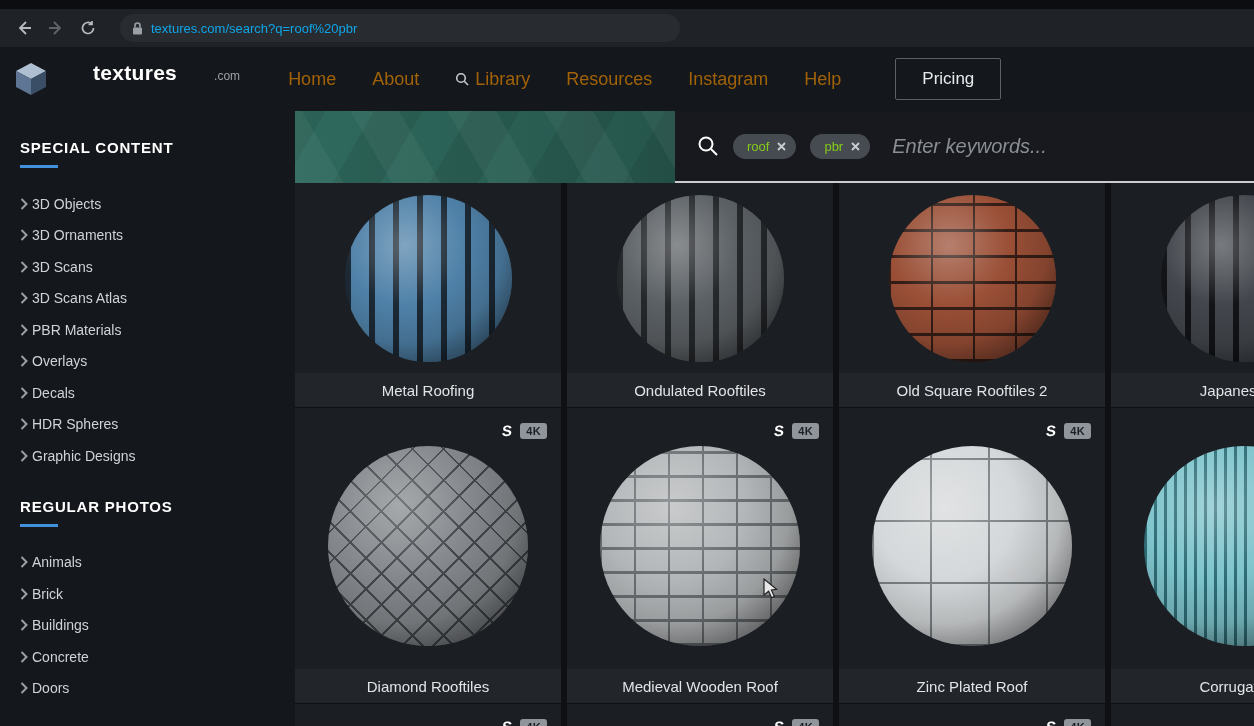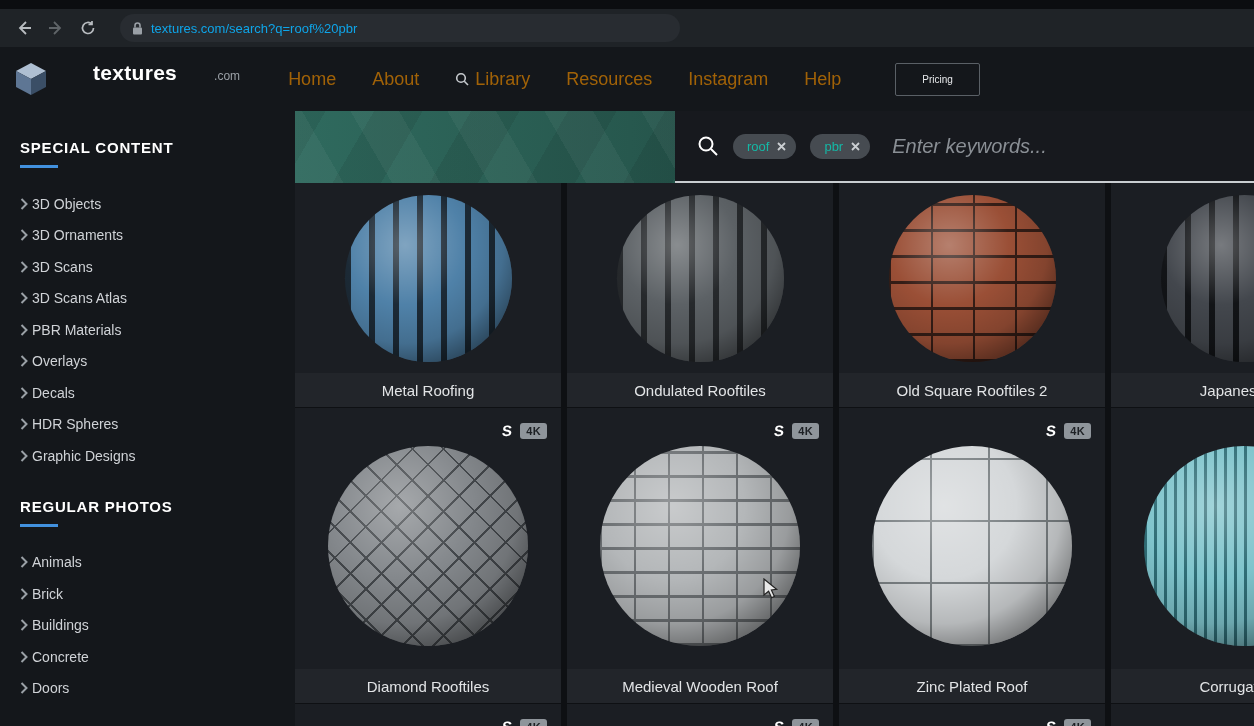--- a/index.html
+++ b/index.html
@@ -18,21 +18,21 @@
 
   
   .site-header { height:64px; background:#14171b; display:flex; align-items:center; padding:0 14px; }
   .logo { display:flex; align-items:baseline; cursor:pointer;gap:37px; }
   .logo svg { align-self:center; margin-right:8px; }
   .logo .brand { color:#ffffff; font-size:21px; font-weight:700; letter-spacing:.3px; }
   .logo .tld { color:#9aa0a6; font-size:12px; font-weight:400; }
   .main-nav { display:flex; align-items:center; margin-left:48px; }
   .nav-item { color:#a16207; font-size:18px; margin-right:36px; display:flex; align-items:center;
     gap:6px; cursor:pointer; white-space:nowrap; }
-  .pricing-btn { border:1px solid #5a6066; color:#e8eaec; font-size:10px; padding:10px 26px;
+  .pricing-btn { border:1px solid #5a6066; color:#e8eaec; font-size:17px; padding:10px 26px;
     border-radius:2px; background:transparent; cursor:pointer; margin-left:18px; }
 
   
   .page { display:flex; height:615px; }
   .sidebar { width:295px; background:#14171b; padding:28px 0 0 20px; flex:none; }
   .side-heading { color:#ffffff; font-size:15px; font-weight:700; letter-spacing:.8px; }
   .side-underline { width:38px; height:3px; background:#4291de; margin:9px 0 20px 0; }
   .side-item { display:flex; align-items:center; gap:4px; height:31.5px; cursor:pointer; }
   .side-item .label { color:#d0d3d7; font-size:14px; }
   .side-gap { height:26px; }
@@ -44,21 +44,21 @@
     background-color:#2b5e54;
     background-image:
       repeating-linear-gradient(60deg, rgba(255,255,255,.045) 0 42px, transparent 42px 84px),
       repeating-linear-gradient(-60deg, rgba(0,0,0,.08) 0 42px, transparent 42px 84px),
       linear-gradient(90deg, #2f6a5e 0%, #27584e 35%, #1d4540 62%, #17191e 92%);
   }
   .search-panel { position:absolute; top:0; right:0; left:380px; height:72px; background:#17191e;
     display:flex; align-items:center; padding-left:22px; border-bottom:2px solid #c9cdd1; }
   .tag { display:flex; align-items:center; gap:8px; background:#464b51; border-radius:13px;
     padding:5px 10px 5px 14px; margin-left:14px; cursor:pointer; }
-  .tag .t-label { color:#14b8a6; font-size:13px; }
+  .tag .t-label { color:#84cc16; font-size:13px; }
   .kw-input { background:transparent; border:none; outline:none; color:#cfd3d7; font-size:20px;
     font-style:italic; margin-left:22px; width:300px; }
   .kw-input::placeholder { color:#8a8f95; font-style:italic; }
 
   
   .grid { position:absolute; top:72px; left:0; right:0; bottom:0; overflow:hidden; background:#0e1013; }
   .grid-row { display:flex; gap:6px; margin-bottom:1px; }
   .card { width:266px; flex:none; background:#1e2126; display:flex; flex-direction:column;
     position:relative; overflow:hidden; cursor:pointer; }
   .row-1 .card { height:224px; }

